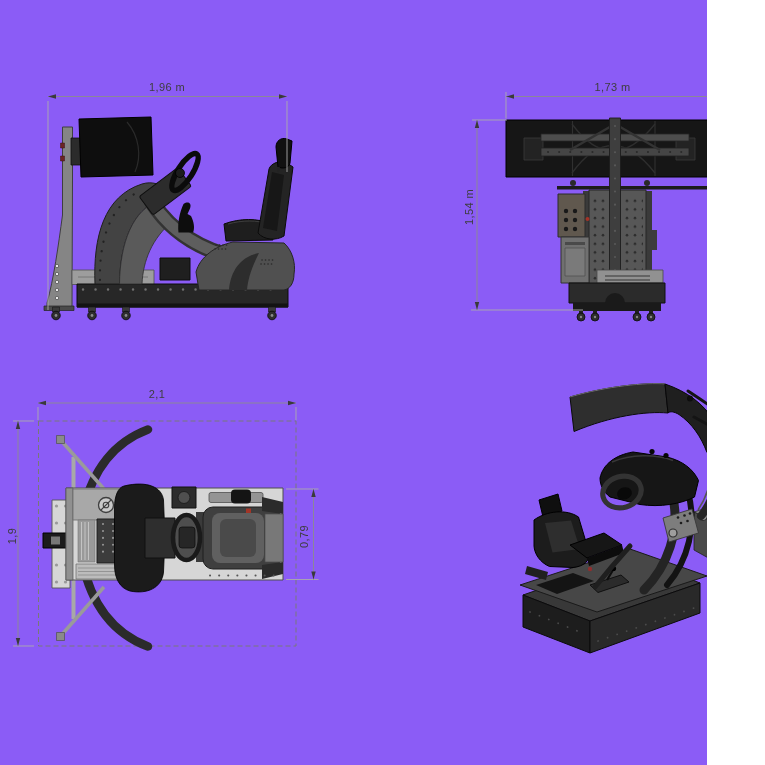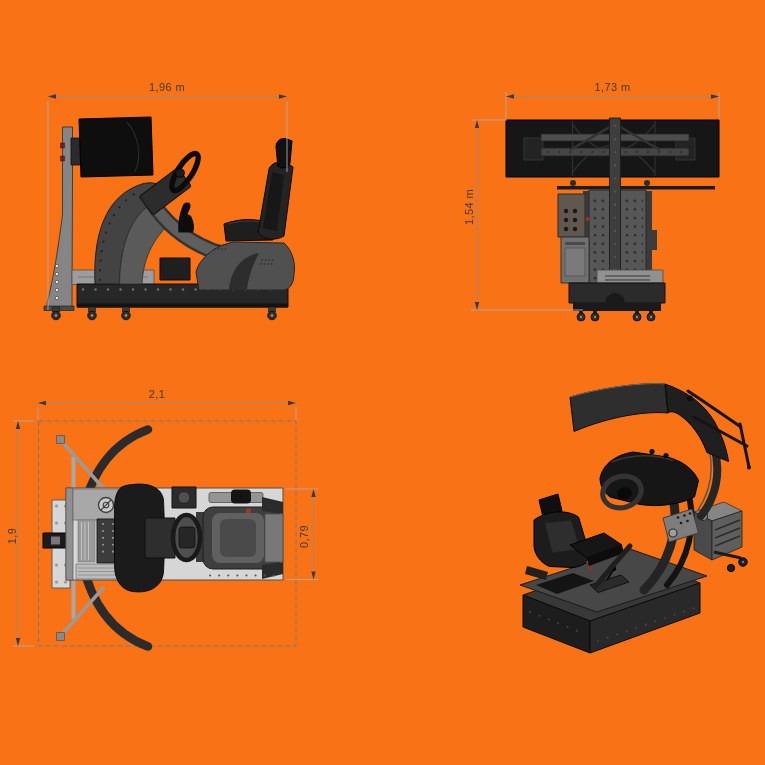--- a/index.html
+++ b/index.html
@@ -1,16 +1,16 @@
 <!DOCTYPE html>
 <html><head>
 <meta charset="utf-8">
 <style>
   html,body{margin:0;padding:0;background:#ffffff;}
-  .canvas{position:relative;width:765px;height:765px;background:#f97316;overflow:hidden;}
+  .canvas{position:relative;width:707px;height:765px;background:#8b5cf6;overflow:hidden;}
   svg{display:block;}
   .dim-text{font-family:"Liberation Sans",sans-serif;font-size:11px;fill:#3d3d3d;letter-spacing:.4px;}
   .dim-line{stroke:#8c8c8c;stroke-width:.9;fill:none;}
   .ext-line{stroke:#ababab;stroke-width:.9;fill:none;}
   .arrow{fill:#3a3a3a;stroke:none;}
 </style>
 </head>
 <body>
 
 <div class="canvas">

